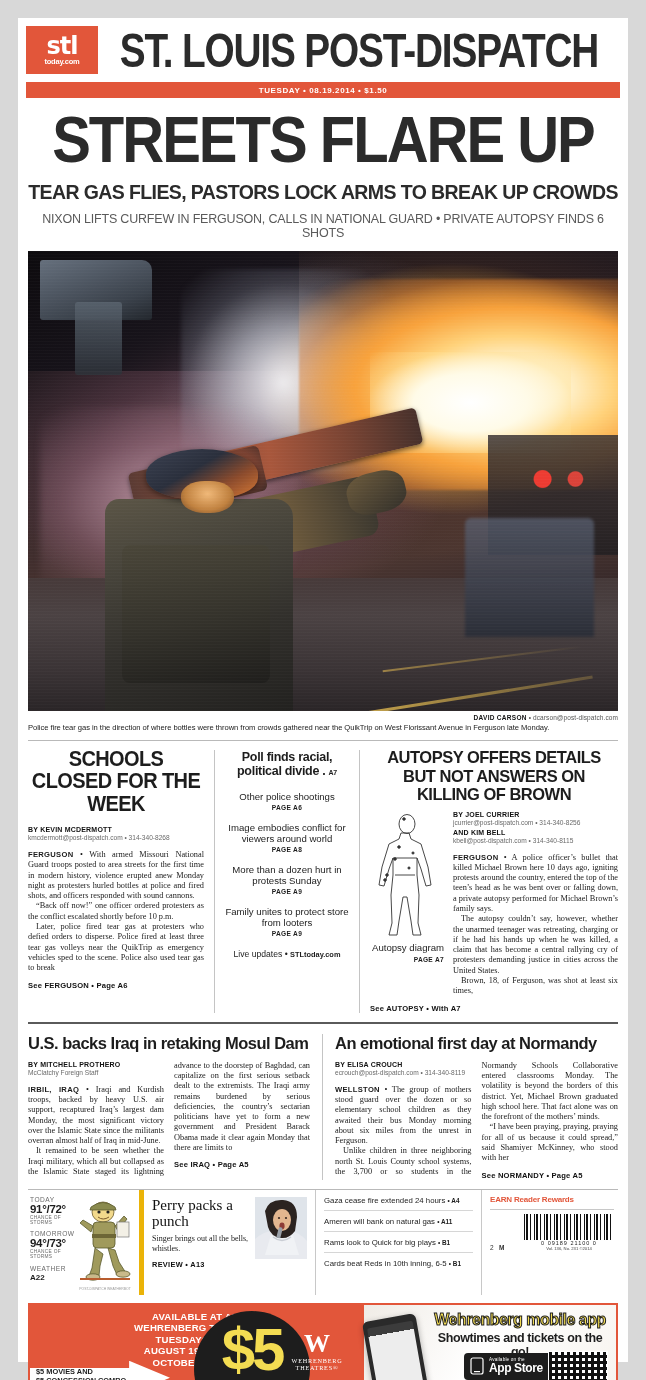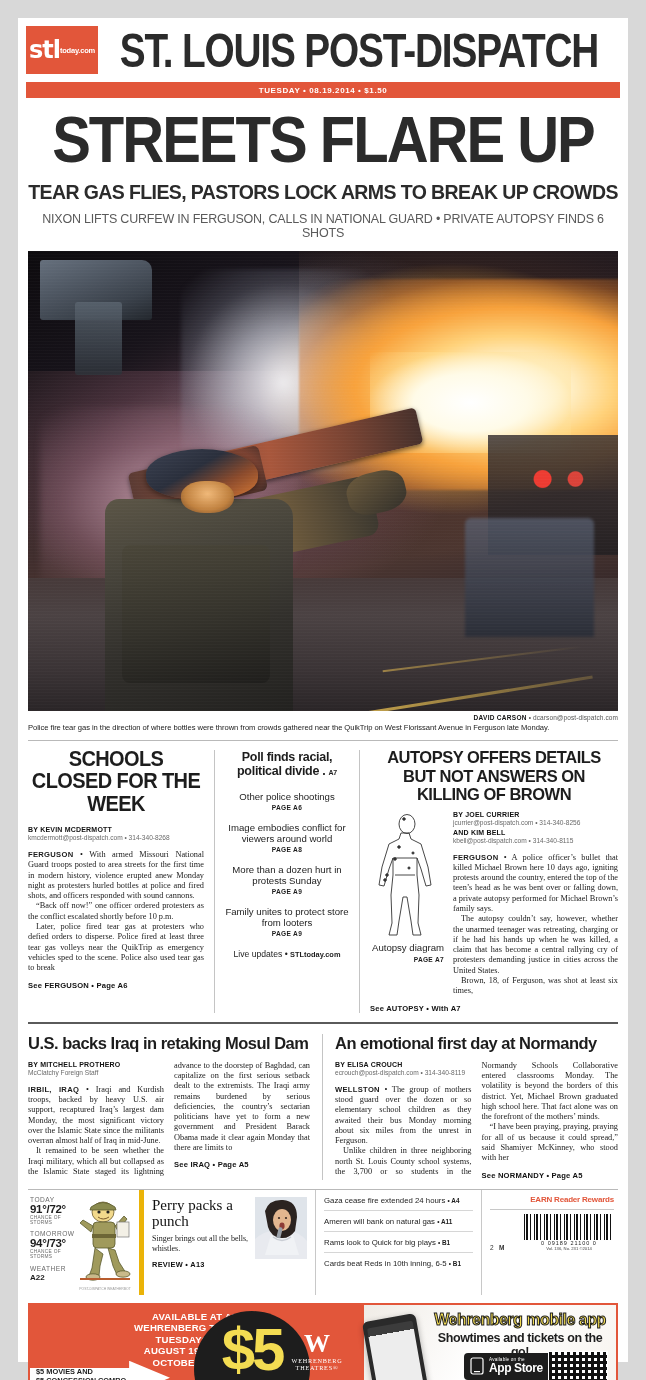--- a/index.html
+++ b/index.html
@@ -13,21 +13,21 @@
     position: absolute; left: 18px; top: 18px;
     width: 610px; height: 1344px;
     background: #ffffff;
     padding: 0;
   }
 
   
   .masthead { display: flex; align-items: center; padding: 8px 8px 2px 8px; height: 58px; }
   .logo-box {
     width: 72px; height: 48px; background: #E2563A;
-    display: flex; flex-direction: row; align-items: center; justify-content: center;
+    display: flex; flex-direction: column; align-items: center; justify-content: center;
     color: #fff; position: relative; flex: 0 0 auto;
   }
   .logo-stl {
     font-family: "DejaVu Sans", sans-serif; font-weight: 700; font-size: 24px;
     letter-spacing: -1px; line-height: 22px; color: #fff;
   }
   .logo-today { font-size: 7.5px; font-weight: 700; letter-spacing: -0.2px; color:#fff; }
   .mast-title {
     flex: 1; text-align: center;
     font-family: "Liberation Sans", sans-serif;
@@ -213,21 +213,21 @@
   .perry-h { font-family:"Liberation Serif", serif; font-size:15px; color:#111; line-height:16px; }
   .perry-s { font-family:"Liberation Serif", serif; font-size:8px; color:#222; line-height:10px; margin-top:5px; }
   .perry-r { font-size:7.4px; font-weight:700; color:#111; margin-top:6px; letter-spacing:0.3px; }
   .perry-img { width:52px; height:62px; margin-left:6px; position:relative; overflow:hidden;
     background: linear-gradient(160deg,#e6e9ee 0%,#cfd5dd 40%,#9aa3ae 100%); }
   .briefs { width:166px; padding:0 8px; border-right:1px solid #c8c8c8; }
   .brief { font-size:7.8px; color:#1d1d1d; padding:6px 0 5px 0; border-bottom:1px solid #d6d6d6; }
   .brief:last-child { border-bottom:none; }
   .brief b { font-size:6.4px; }
   .rewards { flex:1; padding:5px 4px 0 8px; }
-  .rw-h { color:#E2563A; font-size:8px; font-weight:700; text-align:right; letter-spacing:-0.2px; }
+  .rw-h { color:#E2563A; font-size:8px; font-weight:700; text-align:left; letter-spacing:-0.2px; }
   .rw-box { background:#2d6ca8; margin-top:4px; border-radius:3px; padding:4px 6px; display:flex; align-items:center; }
   .rw-act { color:#fff; font-weight:700; font-size:12px; letter-spacing:-0.5px; line-height:12px; }
   .rw-sub { color:#cfe2f3; font-size:4px; letter-spacing:0.1px; line-height:5px; margin-top:1px; }
   .rw-conn { width:32px; height:24px; margin-left:4px; background:#E2563A; border-radius:50%;
      color:#fff; font-size:5px; font-weight:700; display:flex; align-items:center; justify-content:center; text-align:center; }
   .barcode-row { display:flex; align-items:flex-end; margin-top:5px; border-top:1px solid #c8c8c8; padding-top:4px; }
   .bc-left { font-size:6.5px; color:#333; width:34px; }
   .bc { flex:1; }
   .bc-bars { height:26px; background:
       repeating-linear-gradient(90deg,#111 0 1px, #fff 1px 2px, #111 2px 4px, #fff 4px 6px, #111 6px 7px, #fff 7px 10px);

